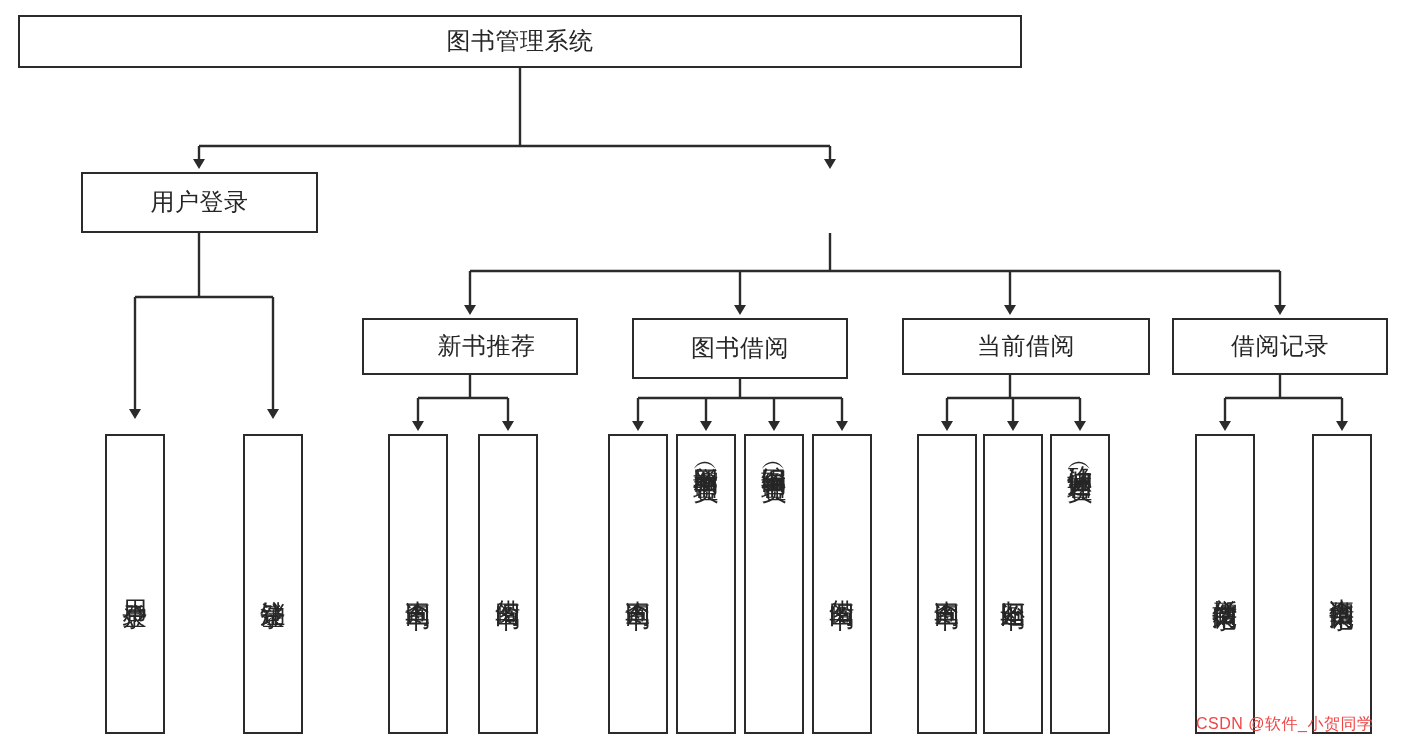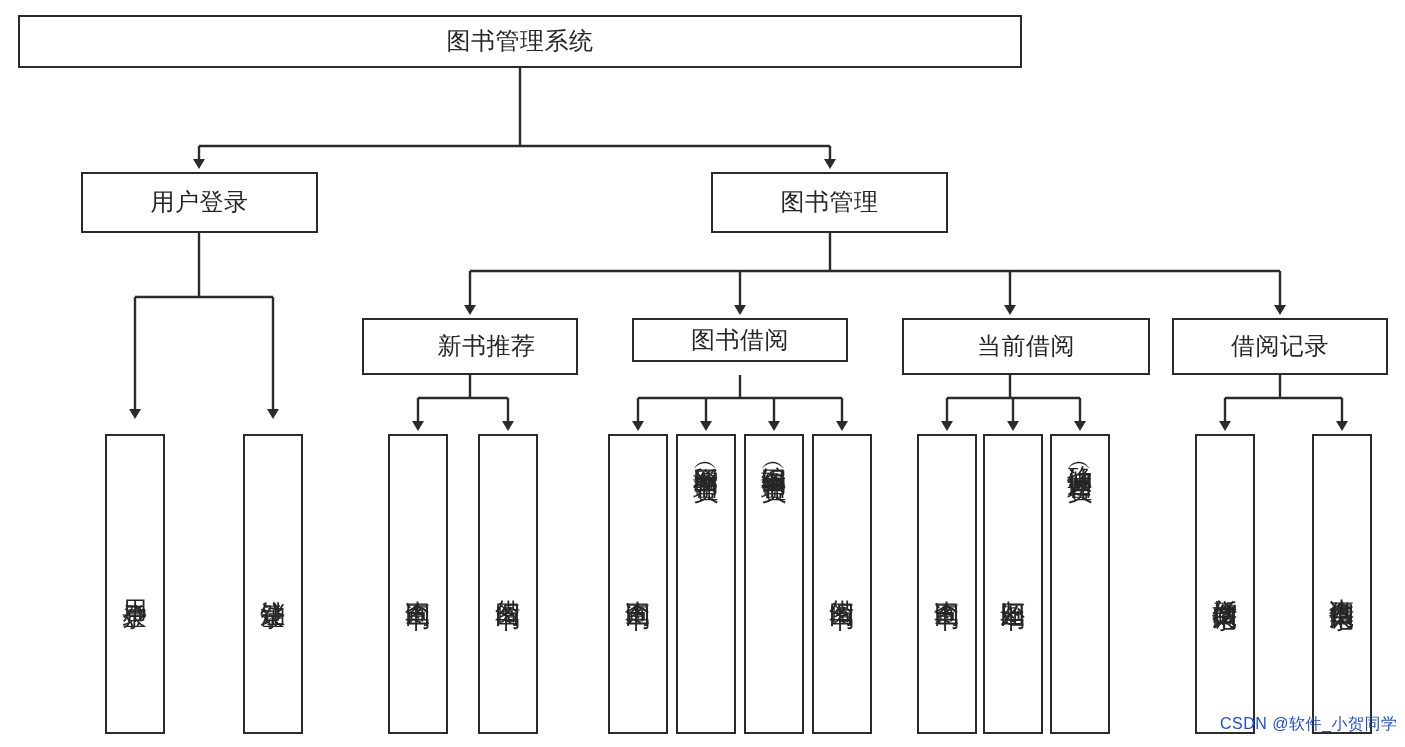--- a/index.html
+++ b/index.html
@@ -43,24 +43,23 @@
     line-height:1.06;
     letter-spacing:2px;
     white-space:nowrap;
   }
   .v-node.centered{align-items:center;padding-top:0;}
 
   #watermark{
     position:absolute;
     left:1196px;top:714px;
     font-size:16px;
-    color:#1d4ed8;
+    color:#ef4444;
     white-space:nowrap;
     letter-spacing:0.5px;
-    padding-left:24px;
   }
 </style>
 </head>
 <body>
 
 <div id="stage">
 
   <svg id="wires" viewBox="0 0 1405 747">
     <defs>
       <marker id="arrow" markerWidth="10" markerHeight="12" refX="1" refY="6" orient="auto" markerUnits="userSpaceOnUse">
@@ -111,28 +110,25 @@
     </g>
   </svg>
 
   <div class="node h-node" style="left:18px;top:15px;width:1004px;height:53px;">
     <span class="lbl">图书管理系统</span>
   </div>
 
   <div class="node h-node" style="left:81px;top:172px;width:237px;height:61px;">
     <span class="lbl">用户登录</span>
   </div>
-  <div class="node h-node" style="left:711px;top:172px;width:237px;height:61px;">
-    <span class="lbl">图书管理</span>
-  </div>
 
   <div class="node h-node" style="left:362px;top:318px;width:216px;height:57px;padding-left:33px;">
     <span class="lbl">新书推荐</span>
   </div>
-  <div class="node h-node" style="left:632px;top:318px;width:216px;height:44px;">
+  <div class="node h-node" style="left:632px;top:318px;width:216px;height:61px;">
     <span class="lbl">图书借阅</span>
   </div>
   <div class="node h-node" style="left:902px;top:318px;width:248px;height:57px;">
     <span class="lbl">当前借阅</span>
   </div>
   <div class="node h-node" style="left:1172px;top:318px;width:216px;height:57px;align-items:center;">
     <span class="lbl">借阅记录</span>
   </div>
 
   <div class="node v-node centered" style="left:105px;top:434px;width:60px;height:300px;">

